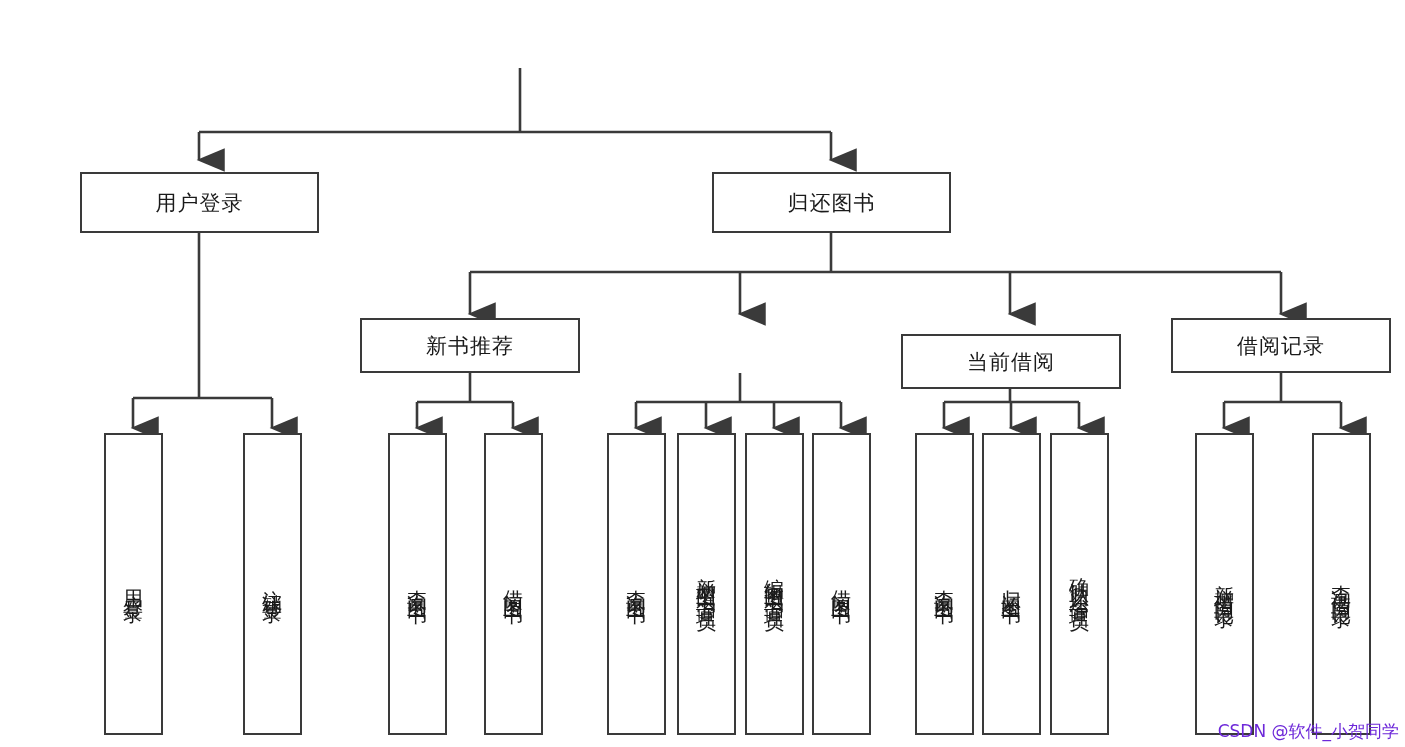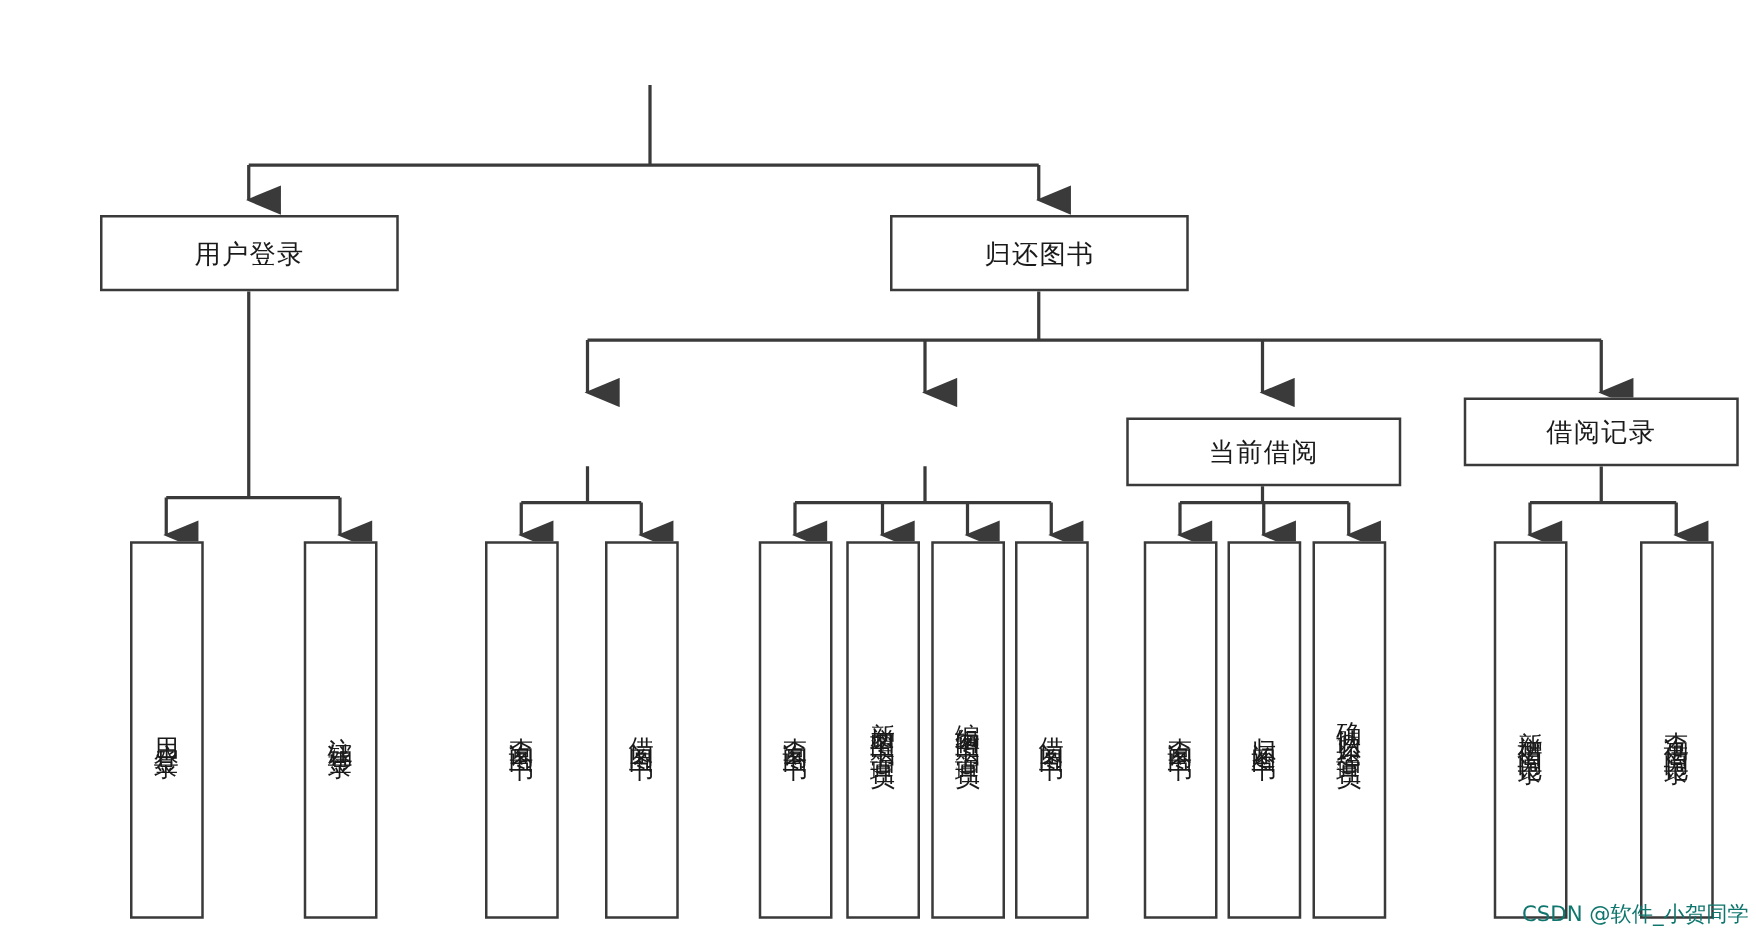--- a/index.html
+++ b/index.html
@@ -53,21 +53,21 @@
     text-align: center;
   }
   .node .htext {
     white-space: nowrap;
   }
   #watermark {
     position: absolute;
     right: 6px;
     bottom: 4px;
     font-size: 17px;
-    color: #0f766e;
+    color: #6d28d9;
     white-space: nowrap;
     user-select: none;
   }
 </style>
 </head>
 <body>
 
 <div id="canvas">
 
   <svg id="edges" viewBox="0 0 1405 747" width="1405" height="747">
@@ -121,20 +121,23 @@
   </svg>
 
 
   <div class="node h" style="left:80px; top:172px; width:239px; height:61px;">
     <span class="htext">用户登录</span>
   </div>
   <div class="node h" style="left:712px; top:172px; width:239px; height:61px;">
     <span class="htext">归还图书</span>
   </div>
 
+  <div class="node h" style="left:360px; top:318px; width:220px; height:55px;">
+    <span class="htext">新书推荐</span>
+  </div>
   <div class="node h" style="left:901px; top:318px; width:220px; height:55px;margin-top:16px;">
     <span class="htext">当前借阅</span>
   </div>
   <div class="node h" style="left:1171px; top:318px; width:220px; height:55px;text-align:right;">
     <span class="htext">借阅记录</span>
   </div>
 
   <div class="node v" style="left:104px; top:433px; width:59px; height:302px;">
     <span class="vtext">用户登录</span>
   </div>

